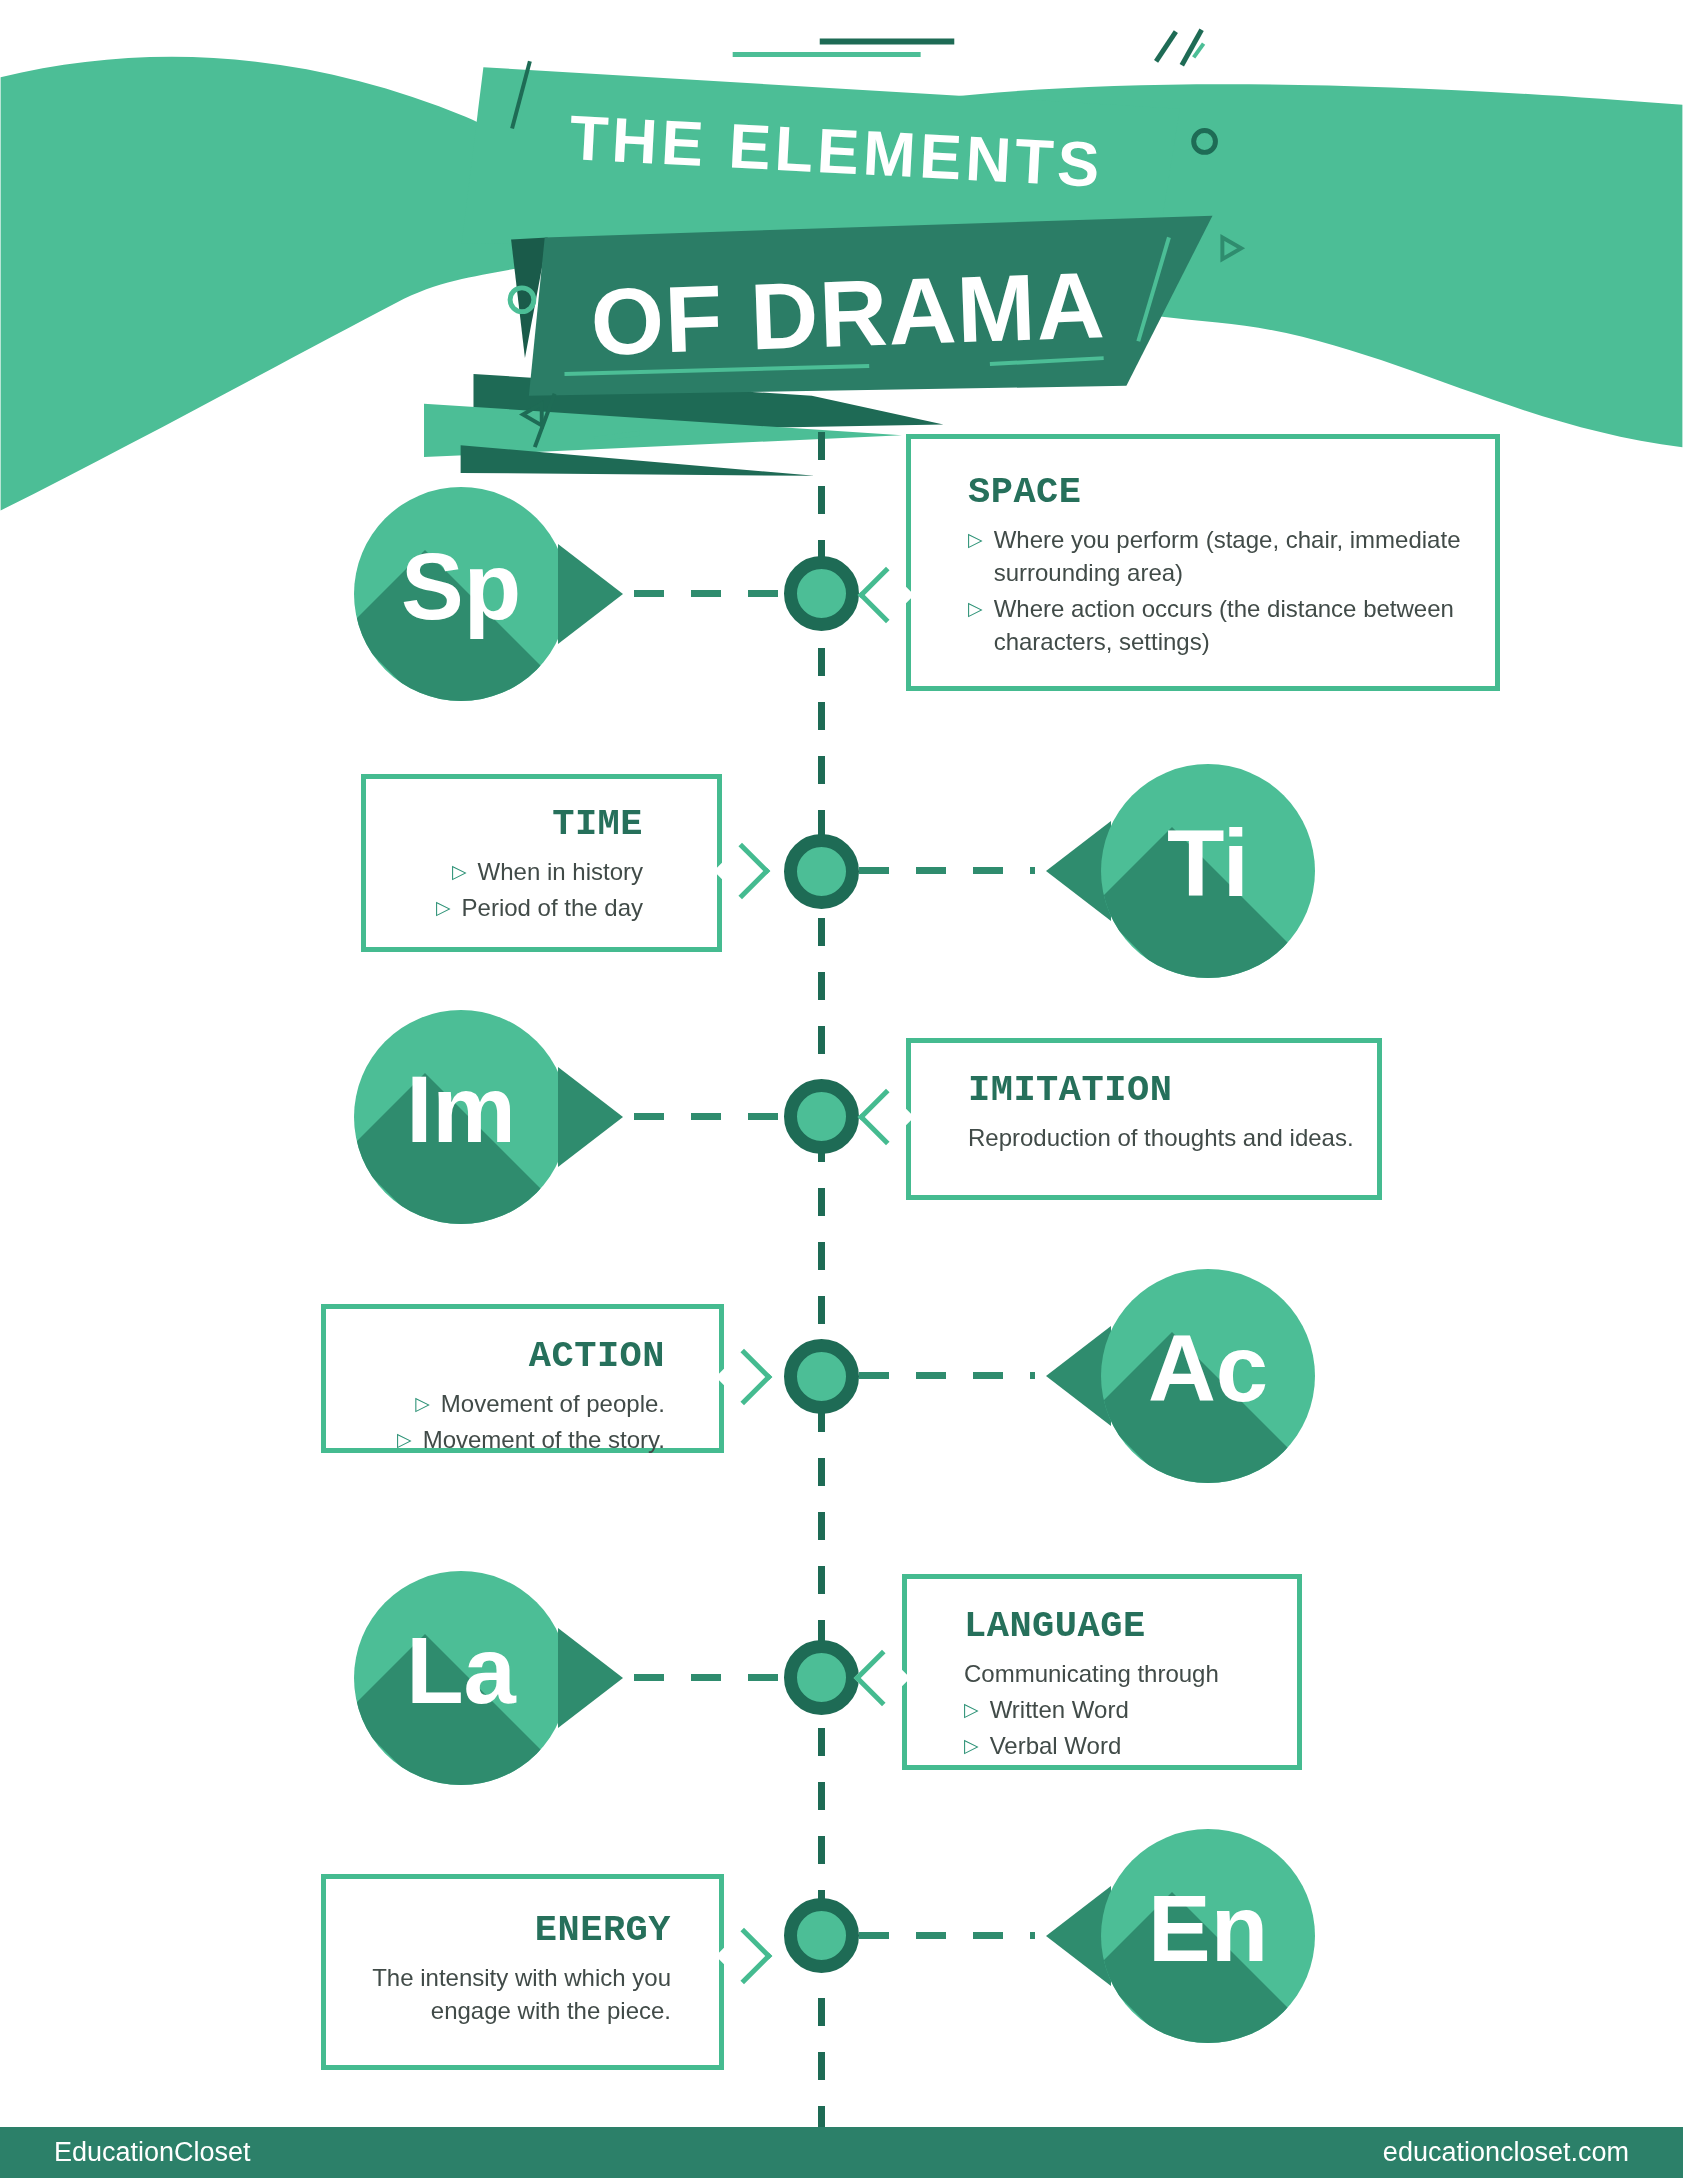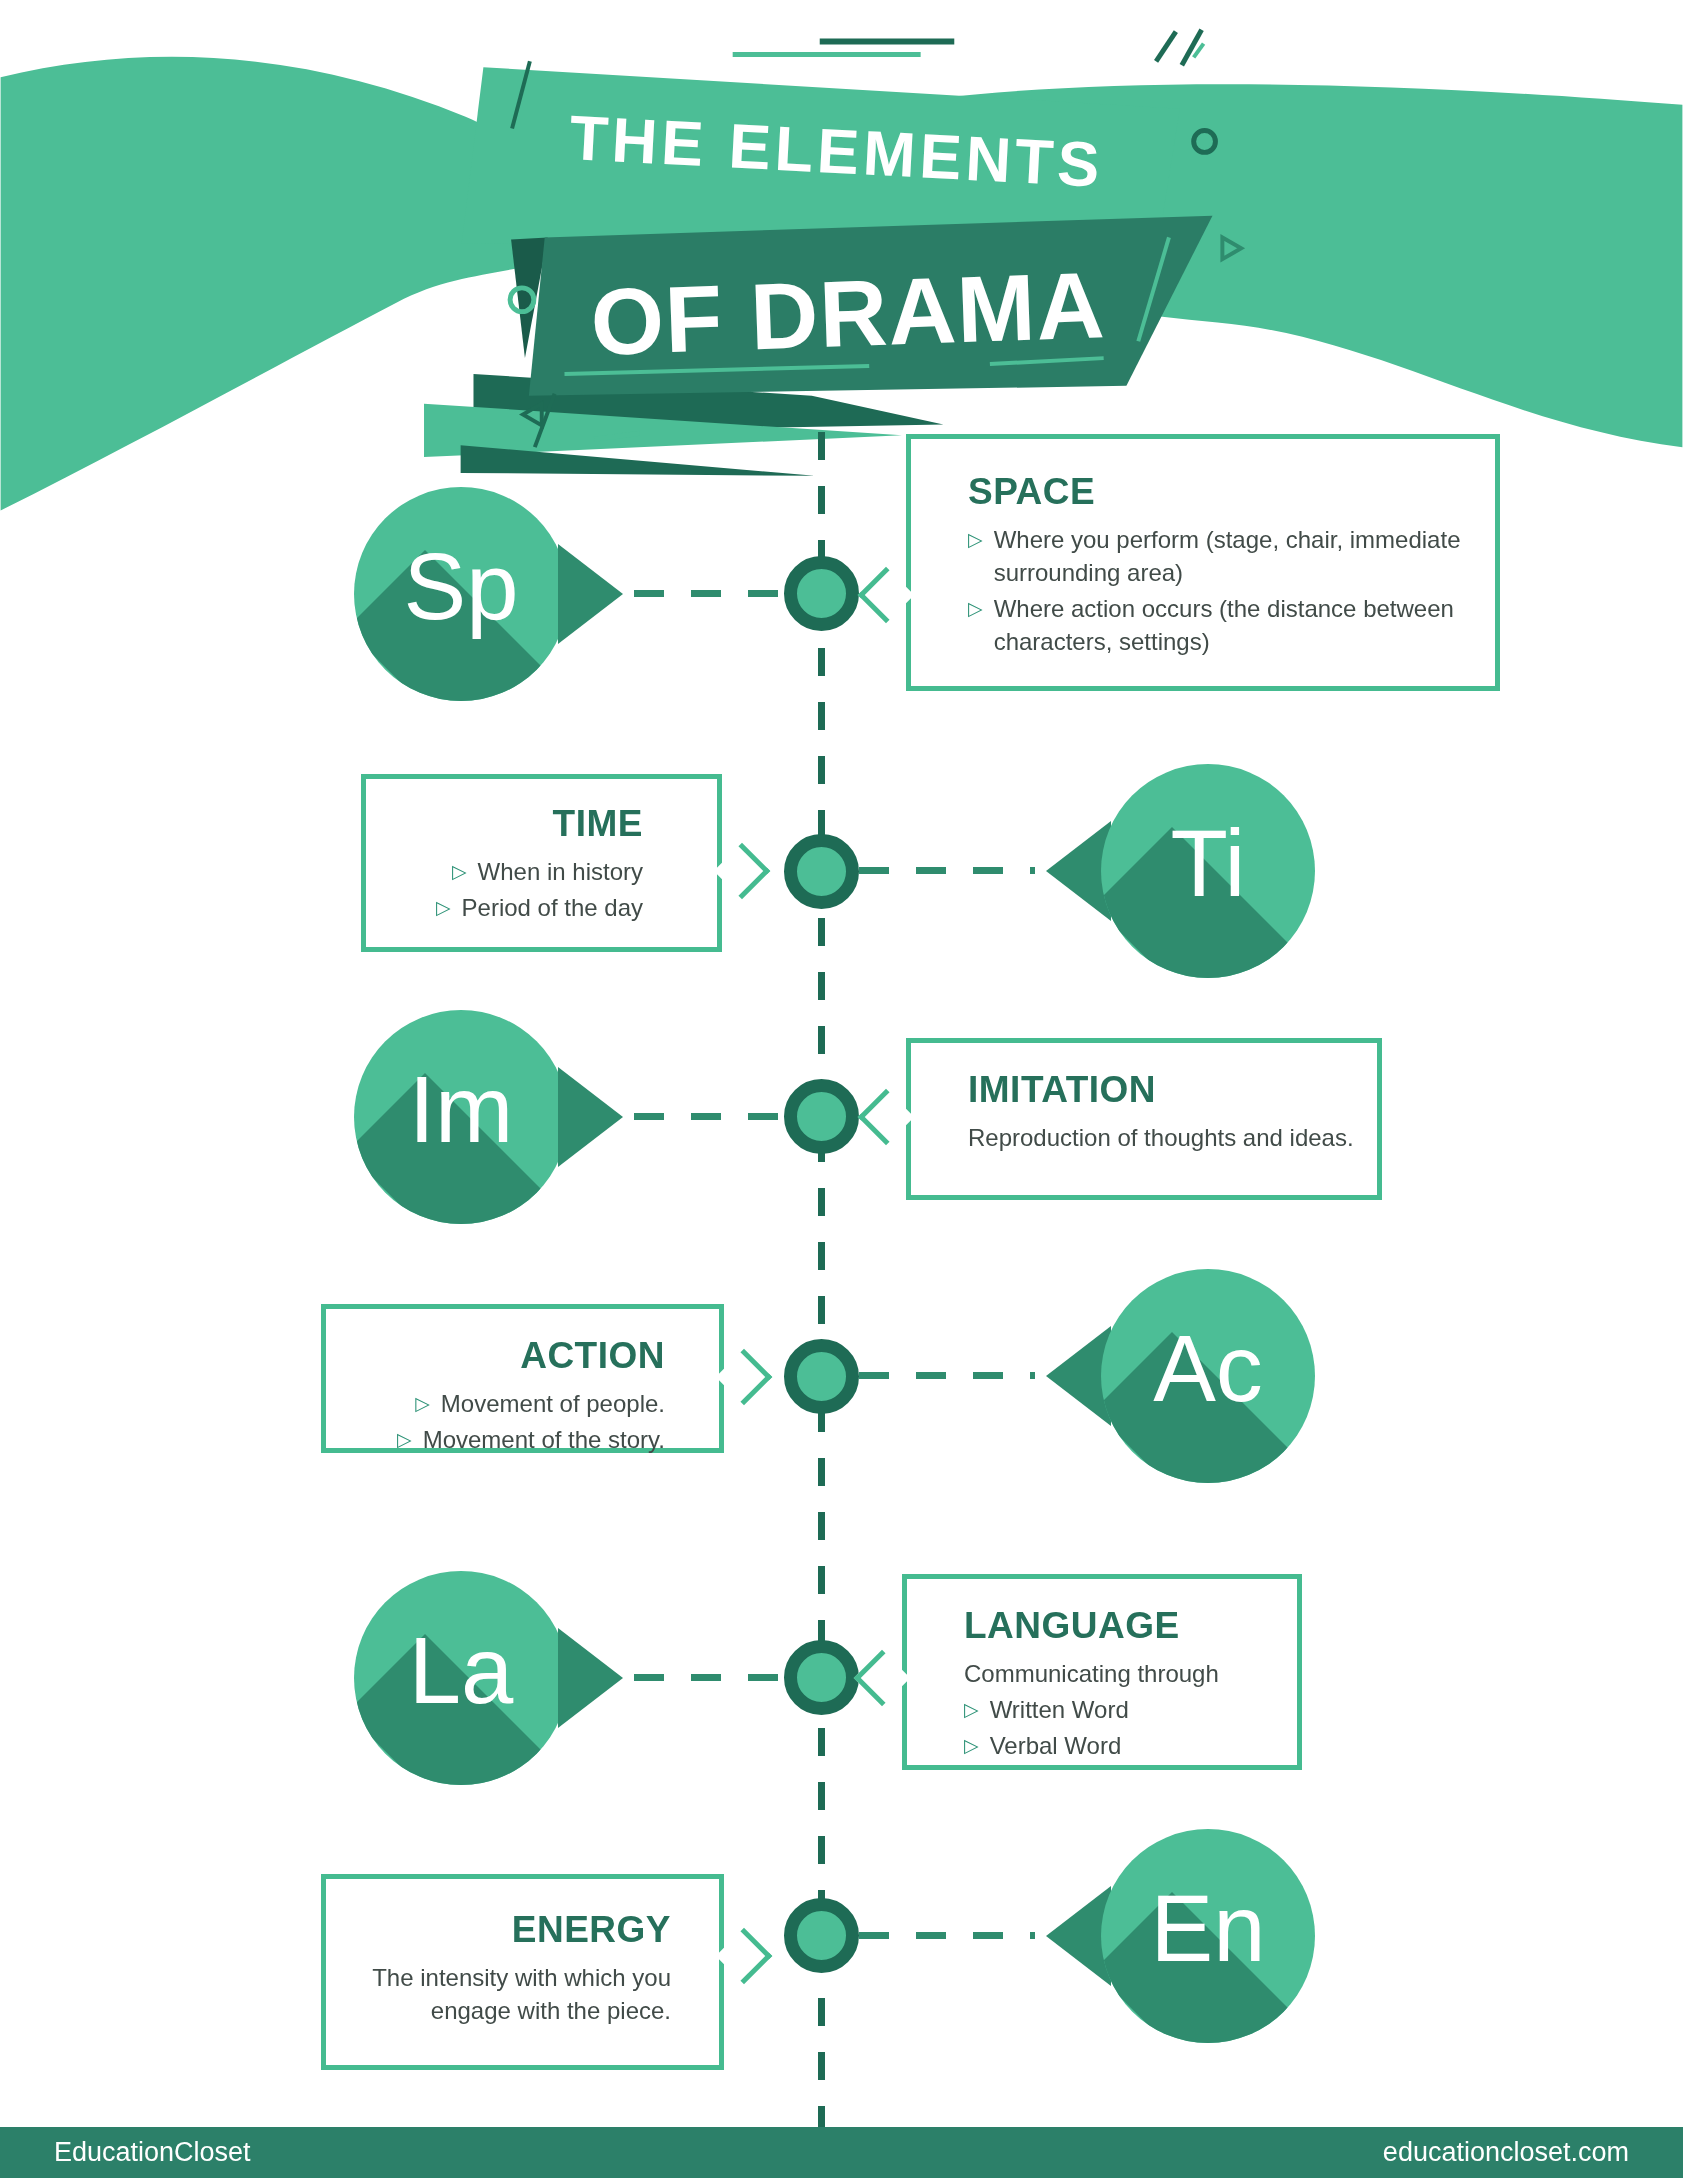--- a/index.html
+++ b/index.html
@@ -33,29 +33,29 @@
     background:repeating-linear-gradient(90deg,var(--shadow) 0 30px,transparent 30px 57px);}
   .dot{position:absolute;width:75px;height:75px;border-radius:50%;
     background:var(--green);border:13px solid var(--deep);}
 
   
   .badge-wrap{position:absolute;width:214px;height:214px;}
   .badge{position:absolute;inset:0;border-radius:50%;background:var(--green);overflow:hidden;}
   .badge-shadow{position:absolute;top:63px;left:71px;width:317px;height:111px;
     background:var(--shadow);transform:rotate(45deg);transform-origin:0 0;}
   .badge-letter{position:absolute;inset:0;display:flex;align-items:center;justify-content:center;
-    color:#fff;font-size:94px;font-weight:400;padding-bottom:14px;}
+    color:#fff;font-size:94px;font-weight:700;padding-bottom:14px;}
   .pointer{position:absolute;top:57px;width:0;height:0;
     border-top:50px solid transparent;border-bottom:50px solid transparent;}
   .pointer.pr{right:-55px;border-left:65px solid var(--shadow);}
   .pointer.pl{left:-55px;border-right:65px solid var(--shadow);}
 
   
   .infobox{position:absolute;background:#fff;border:5px solid var(--green2);}
-  .infobox .ttl{font-size:37px;font-weight:800;color:var(--title);letter-spacing:0.5px;margin-bottom:10px;}
+  .infobox .ttl{font-size:37px;font-weight:800;color:var(--title);letter-spacing:0.5px;margin-bottom:10px;font-family:Liberation Mono, monospace;}
   .line{display:flex;gap:11px;font-size:24px;color:var(--text);line-height:1.38;margin-bottom:3px;}
   .line .marker{color:#2E9377;font-size:19px;padding-top:4px;flex:0 0 auto;}
   .align-right .ttl{text-align:right;}
   .align-right .line{justify-content:flex-end;text-align:right;}
   .notch{position:absolute;width:40px;height:40px;background:#fff;transform:rotate(45deg);z-index:3;}
   .notch.nl{left:-45px;border-left:5px solid var(--green2);border-bottom:5px solid var(--green2);}
   .notch.nr{right:-45px;border-right:5px solid var(--green2);border-top:5px solid var(--green2);}
 
   
   .footer{position:absolute;left:0;top:2127px;width:1683px;height:51px;background:#2C8069;

